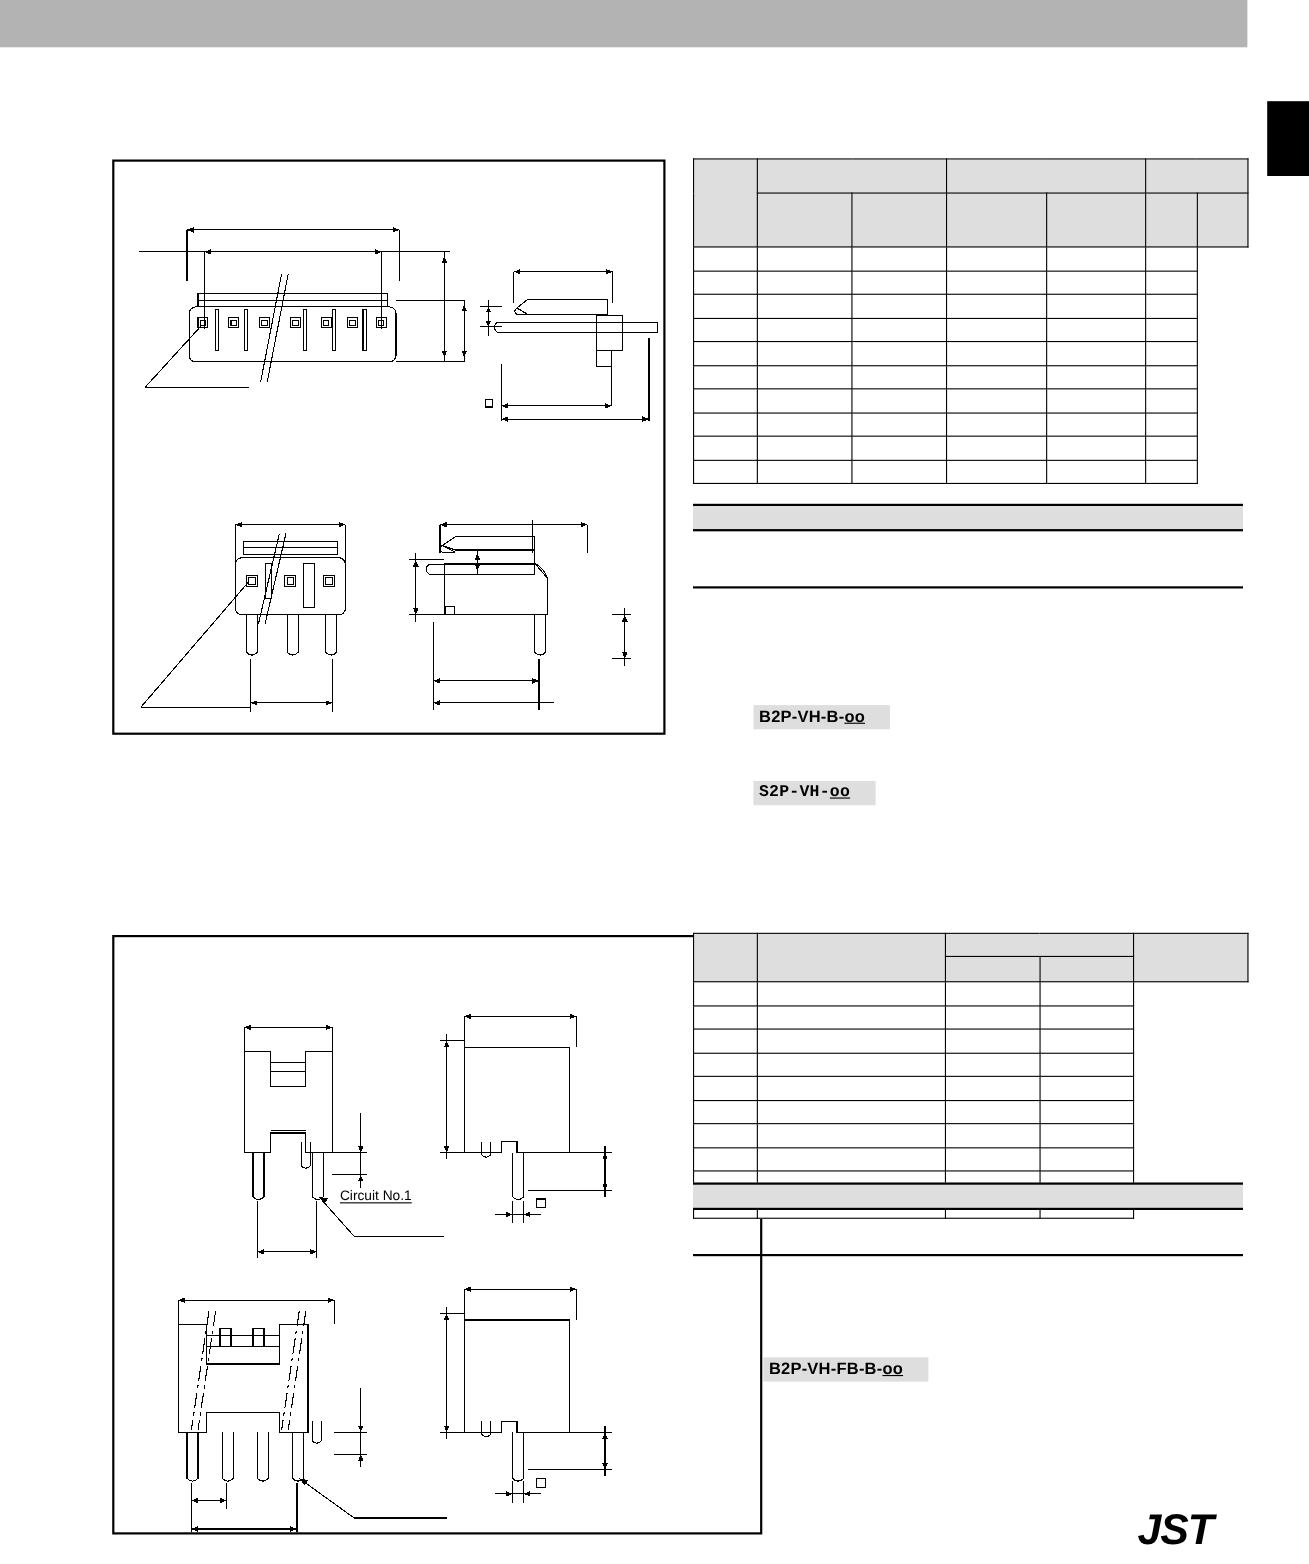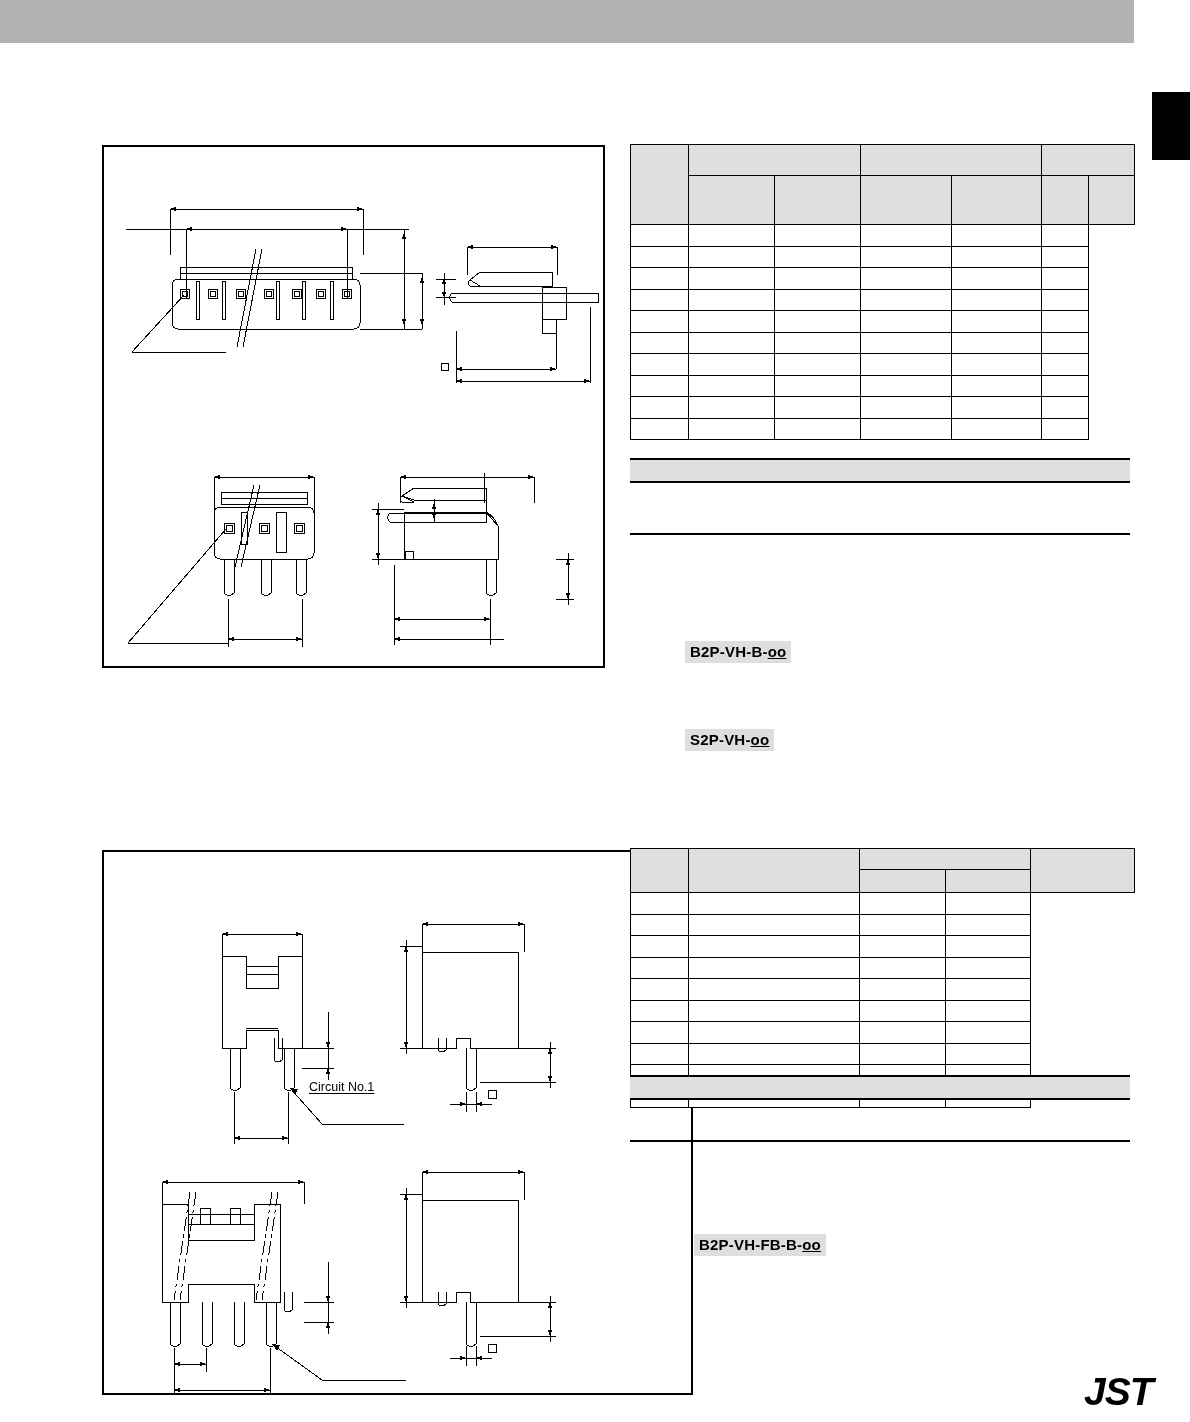--- a/index.html
+++ b/index.html
@@ -117,29 +117,29 @@
   }
 
   
   .part-number {
     position: absolute;
     background: #dedede;
     font-size: 15px;
     font-weight: bold;
     letter-spacing: 0.2px;
     color: #000000;
-    padding: 2px 5px 3px 5px;
+    padding: 2px 23px 3px 5px;
     white-space: nowrap;
   }
   .part-number .suffix { text-decoration: underline; text-underline-offset: 1px; }
 
   
   .jst-logo {
     position: absolute;
-    left: 1084px;
+    left: 1034px;
     top: 1372px;
     font-family: "Liberation Sans", sans-serif;
     font-size: 39px;
     font-weight: bold;
     font-style: italic;
     letter-spacing: -1px;
     color: #000000;
     line-height: 1;
   }
 </style>
@@ -591,21 +591,21 @@
   </table>
 
   <div class="note-bar" style="left:630px; top:458px; width:500px; height:25px;"></div>
   <div class="note-text" style="left:634px; top:492px; width:494px;"></div>
   <div class="rule" style="left:630px; top:533px; width:500px;"></div>
 
   <div class="part-number" style="left:685px; top:641px;">
     <span>B2P-VH-B-</span><span class="suffix">oo</span>
   </div>
 
-  <div class="part-number" style="left:685px; top:729px;">
+  <div class="part-number" style="left:685px; top:710px;font-family:Liberation Mono, monospace;">
     <span>S2P-VH-</span><span class="suffix">oo</span>
   </div>
 
   <table class="spec-table" id="spec-table-2">
     <thead>
       <tr class="hdr-top">
         <td rowspan="2" style="width:57px;"></td>
         <td rowspan="2" style="width:170px;"></td>
         <td colspan="2" style="width:170px;"></td>
         <td rowspan="2" style="width:103px;"></td>

